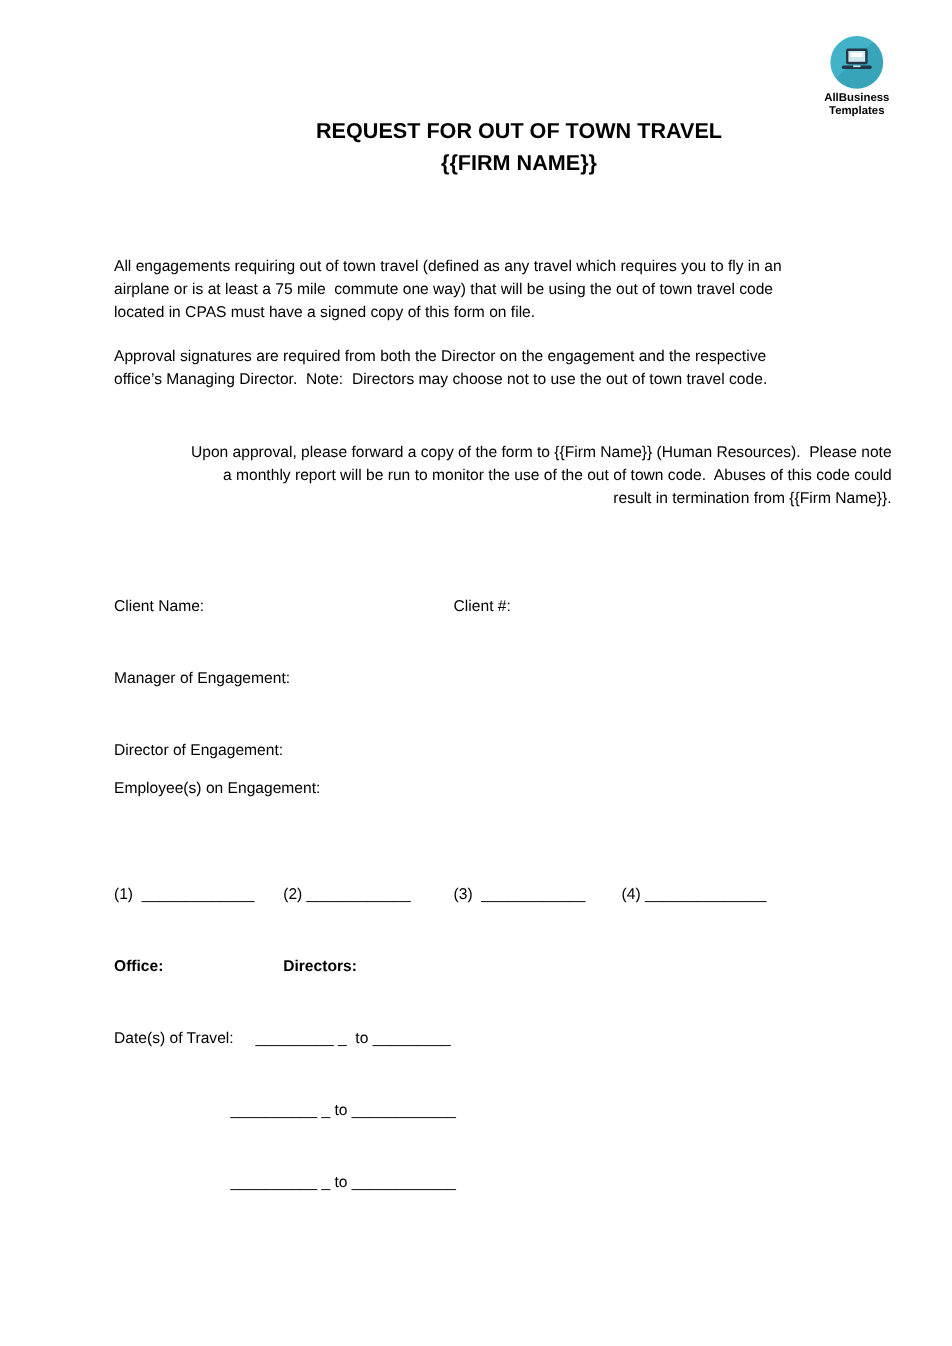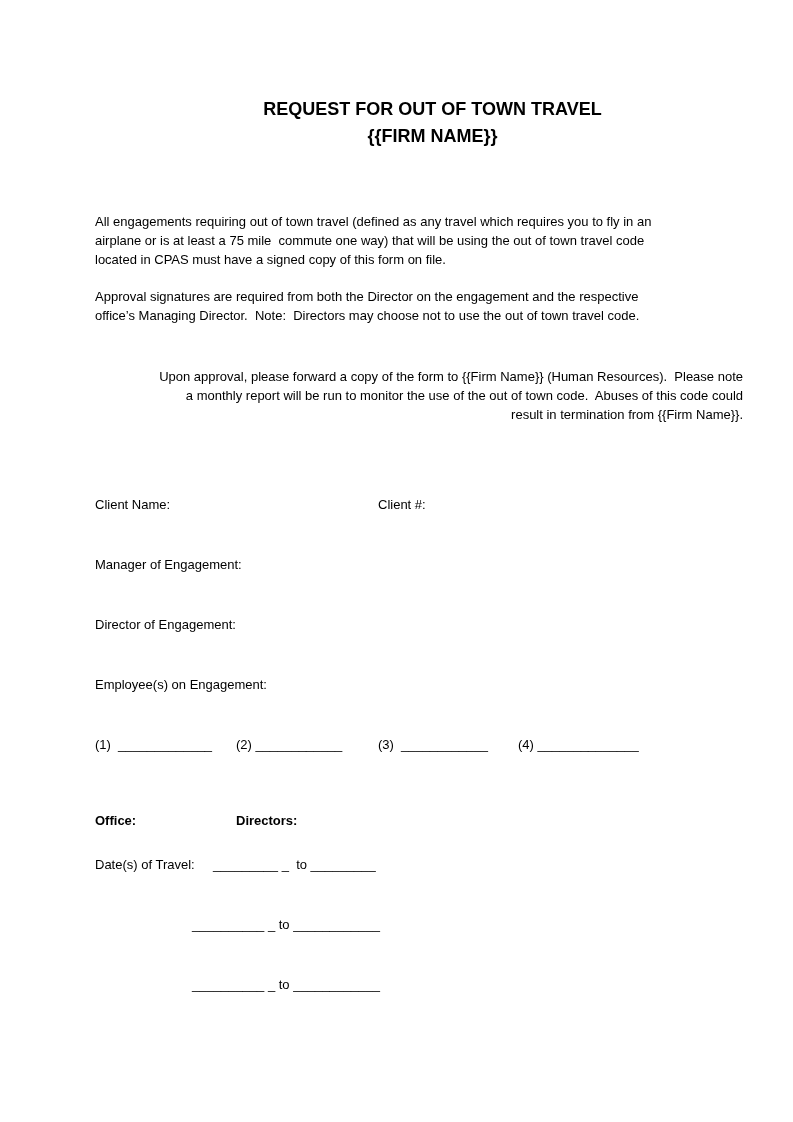--- a/index.html
+++ b/index.html
@@ -72,23 +72,23 @@
     left: 95px;
     width: 660px;
     height: 20px;
     font-size: 13px;
     line-height: 18px;
   }
   .row span { position: absolute; top: 0; white-space: pre; }
   .row-client    { top: 496px; }
   .row-manager   { top: 556px; }
   .row-director  { top: 616px; }
-  .row-employees { top: 676px; }
+  .row-employees { top: 648px; }
   .row-slots     { top: 736px; text-align: center; }
-  .row-office    { top: 796px; margin-top: 16px; }
+  .row-office    { top: 796px; }
   .row-dates1    { top: 856px; }
   .row-dates2    { top: 916px; }
   .row-dates3    { top: 976px; }
 
   .off-0   { left: 0; }
   .off-118 { left: 118px; }
   .off-97  { left: 97px; }
   .off-141 { left: 141px; }
   .off-283 { left: 283px; }
   .off-423 { left: 423px; }
@@ -103,20 +103,35 @@
     text-align: center;
     font-size: 11px;
     line-height: 14px;
   }
 </style>
 </head>
 <body>
 
 <div class="page">
 
+  <div class="logo">
+    <div class="logo-circle">
+      <svg width="44" height="44" viewBox="0 0 44 44">
+        <rect x="13" y="10.5" width="18" height="13" rx="1.5" fill="#233747"></rect>
+        <rect x="15" y="12.5" width="14" height="9" fill="#cfe8f0"></rect>
+        <rect x="17" y="14" width="10" height="3.5" fill="#ffffff"></rect>
+        <rect x="9.5" y="24.5" width="25" height="3" rx="1.4" fill="#233747"></rect>
+        <rect x="19" y="24.5" width="6" height="1.4" fill="#cfe8f0"></rect>
+      </svg>
+    </div>
+    <div class="logo-text">
+      <div>AllBusiness</div>
+      <div>Templates</div>
+    </div>
+  </div>
 
   <div class="doc-title">
     <div>REQUEST FOR OUT OF TOWN TRAVEL</div>
     <div>{{FIRM NAME}}</div>
   </div>
 
   <div class="para para-1">All engagements requiring out of town travel (defined as any travel which requires you to fly in an
 airplane or is at least a 75 mile  commute one way) that will be using the out of town travel code
 located in CPAS must have a signed copy of this form on file.</div>
   <div class="para para-2">Approval signatures are required from both the Director on the engagement and the respective

